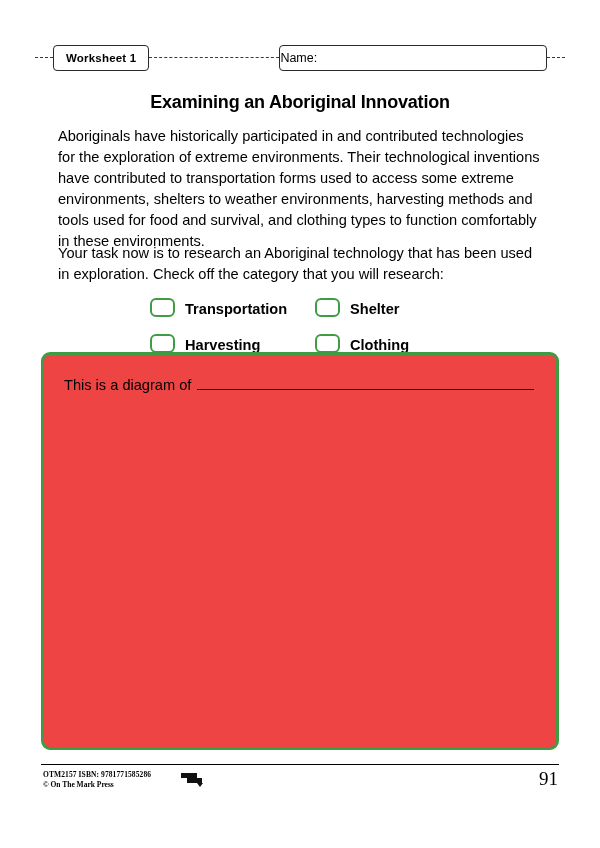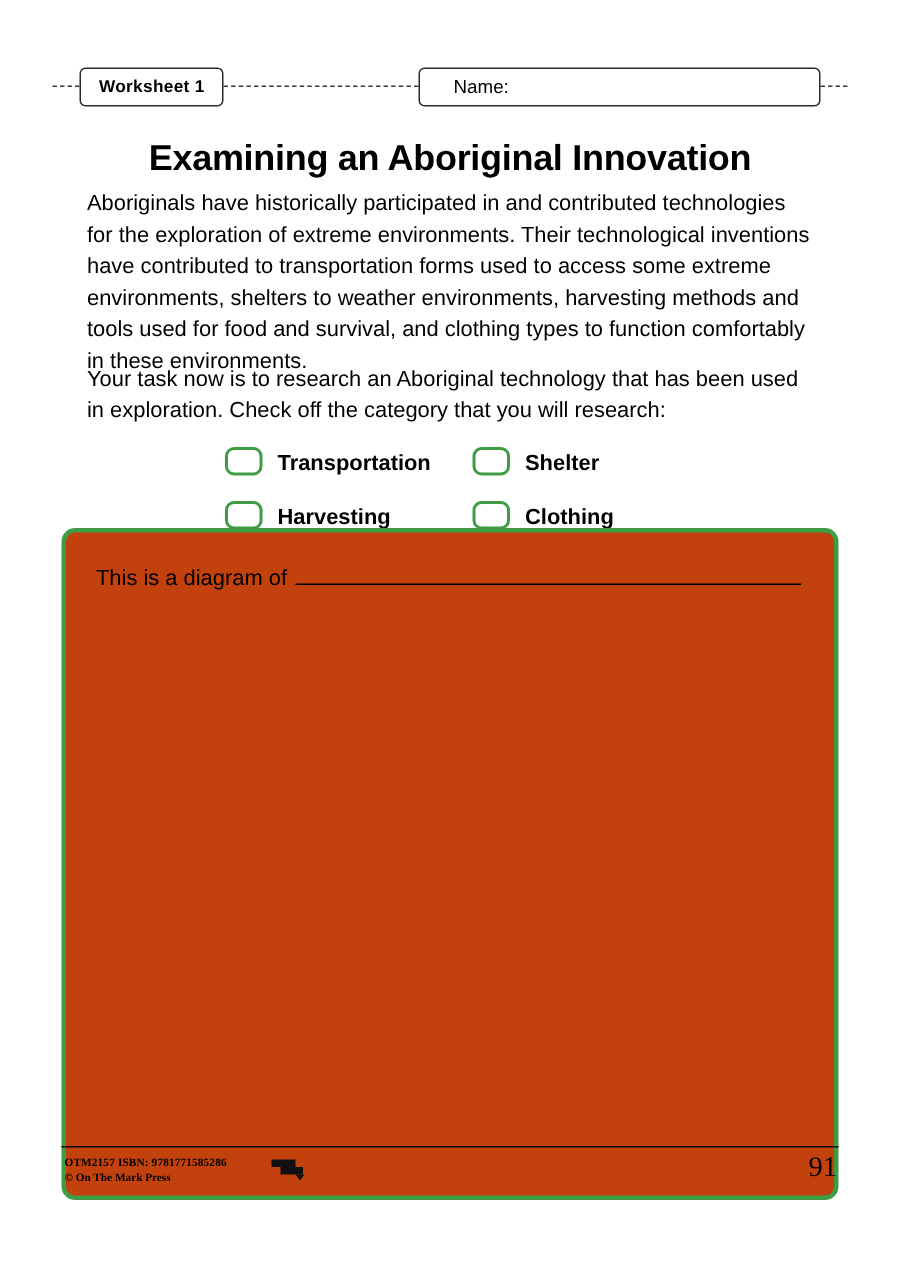--- a/index.html
+++ b/index.html
@@ -64,33 +64,33 @@
     height: 1px;
     border-top: 1px dashed #3a3a3a;
   }
   .name-box {
     border: 1px solid #2a2a2a;
     border-radius: 4px;
     height: 24px;
     flex: 1 1 auto;
     display: flex;
     align-items: center;
-    padding: 0 22px;
+    padding: 0 0;
     font-size: 12.5px;
     background: #fff;
   }
 
   
   .title {
     position: absolute;
     top: 92px;
     left: 0;
     width: 600px;
     text-align: center;
-    font-size: 24px;
+    font-size: 18px;
     font-weight: bold;
     letter-spacing: -0.2px;
   }
 
   
   .para {
     position: absolute;
     left: 58px;
     width: 484px;
     font-size: 14.6px;
@@ -131,25 +131,25 @@
     font-size: 14.6px;
     font-weight: bold;
   }
 
   
   .answer-box {
     position: absolute;
     left: 41px;
     top: 352px;
     width: 518px;
-    height: 448px;
+    height: 398px;
     border: 3px solid #3f9c45;
     border-radius: 9px;
     box-sizing: border-box;
-    background: #c2410c;
+    background: #ef4444;
   }
   .diagram-line {
     position: absolute;
     left: 20px;
     top: 20px;
     right: 22px;
     display: flex;
     align-items: baseline;
     font-size: 14.6px;
   }

